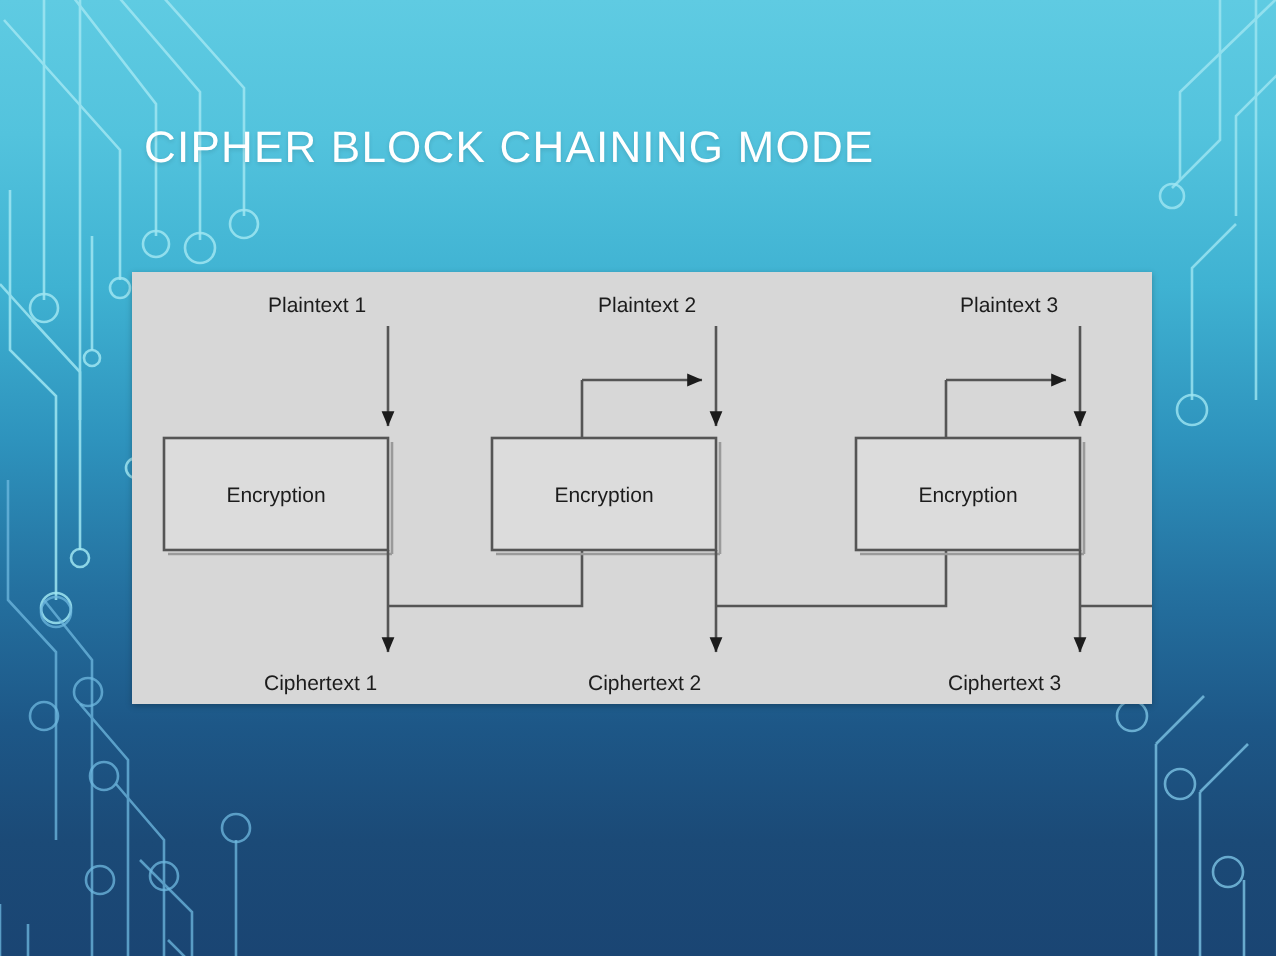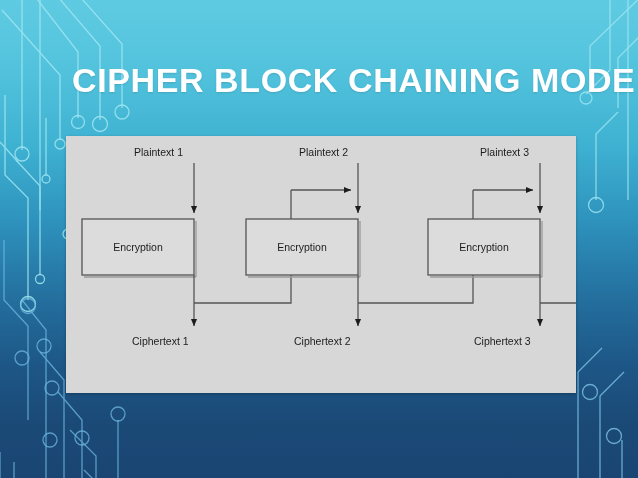--- a/index.html
+++ b/index.html
@@ -33,34 +33,34 @@
   }
   #circuit-left  { left: 0;  width: 200px; }
   #circuit-right { right: 0; width: 160px; }
 
   
   .title {
     position: absolute;
     left: 72px;
     top: 61px;
     color: #ffffff;
-    font-size: 34px;
-    font-weight: 700;
+    font-size: 22px;
+    font-weight: 400;
     letter-spacing: 0.6px;
     white-space: nowrap;
     text-shadow: 0 1px 2px rgba(0,0,0,0.12);
   }
 
   
   .diagram-panel {
     position: absolute;
     left: 66px;
     top: 136px;
     width: 510px;
-    height: 257px;
+    height: 216px;
     background: #d7d7d7;
     box-shadow: 0 1px 3px rgba(0,0,0,0.25);
   }
   .diagram-svg {
     position: absolute;
     left: 0;
     top: 0;
     width: 510px;
     height: 216px;
     display: block;

